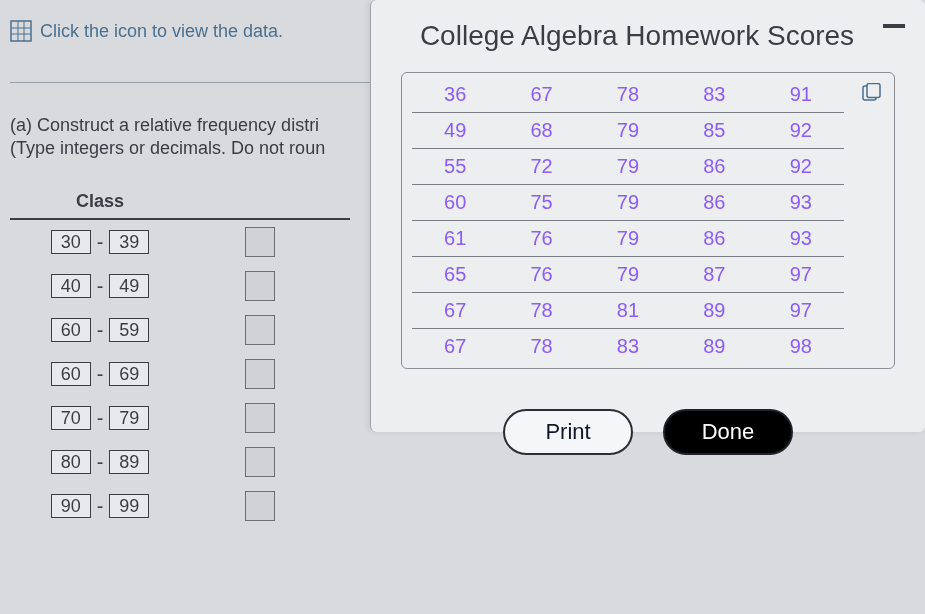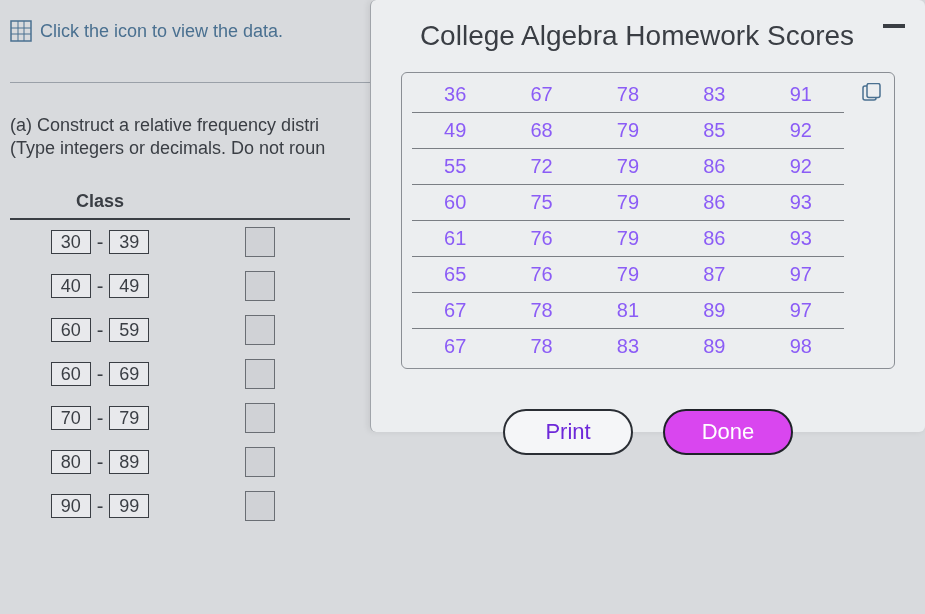--- a/index.html
+++ b/index.html
@@ -150,24 +150,24 @@
     border-radius: 23px;
     font-size: 22px;
     display: flex;
     align-items: center;
     justify-content: center;
     cursor: pointer;
   }
   .btn-print {
     background: #f5f6f8;
     border: 2px solid #2a2e34;
-    color: #6d28d9;
+    color: #0f172a;
   }
   .btn-done {
-    background: #d946ef;
+    background: #000000;
     border: 2px solid #1f2229;
     color: #fff;
   }
 </style>
 </head>
 <body>
 
 <div class="left-panel">
   <div class="data-link">
     <span class="icon">

